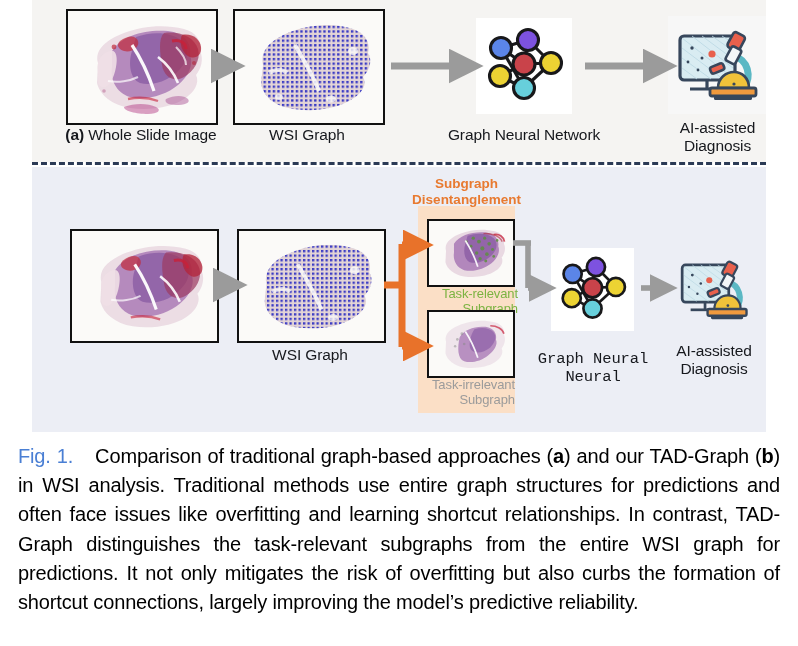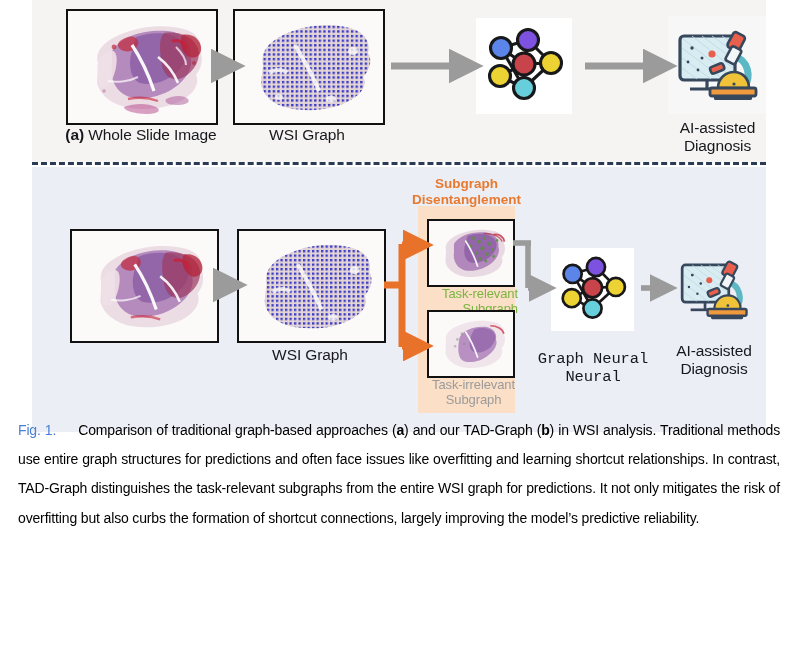--- a/index.html
+++ b/index.html
@@ -44,22 +44,22 @@
   #disent-box{
     position:absolute;left:418px;top:206px;width:97px;height:207px;
     background:#fbdfc6;
   }
 
   
   #arrows{position:absolute;left:0;top:0;width:798px;height:646px;pointer-events:none;}
 
   
   #caption{
-    position:absolute;left:18px;top:416px;width:762px;
-    font-size:14px;line-height:29.2px;color:#000;
+    position:absolute;left:18px;top:442px;width:762px;
+    font-size:20px;line-height:29.2px;color:#000;
     text-align:justify;text-justify:inter-word;
     letter-spacing:-0.15px;
   }
   #caption .figno{color:#4a7fd4;}
   #caption b{font-weight:bold;}
   #caption .gap{display:inline-block;width:22px;}
 </style>
 </head>
 <body>
 
@@ -153,20 +153,21 @@
         <circle cx="25" cy="30" r="10.5" fill="#5b85e8"></circle>
         <circle cx="52" cy="22" r="10.5" fill="#7d52e0"></circle>
         <circle cx="48" cy="46" r="11" fill="#c9434a"></circle>
         <circle cx="75" cy="45" r="10.5" fill="#ecd333"></circle>
         <circle cx="24" cy="58" r="10.5" fill="#ecd333"></circle>
         <circle cx="48" cy="70" r="10.5" fill="#67cfdb"></circle>
       </g>
     </svg>
   </div>
 
+  <div class="lbl" style="left:424px;top:126px;width:200px;">Graph Neural Network</div>
 
   <div class="plain" style="left:668px;top:16px;width:98px;height:98px;">
     <svg viewBox="0 0 98 98">
       <rect width="98" height="98" fill="#f7f7f7"></rect>
       <g>
         <rect x="12" y="20" width="55" height="44" rx="4" fill="#d9ecf2" stroke="#37475c" stroke-width="3.2"></rect>
         <path d="M14 22 L65 62 M24 20 L65 52 M34 20 L65 43 M44 20 L65 35 M54 20 L65 27
                  M14 32 L55 63 M14 42 L43 63 M14 52 L29 63" stroke="#bcd9e4" stroke-width="1" opacity="0.85"></path>
         <line x1="39" y1="64" x2="39" y2="72" stroke="#37475c" stroke-width="3.2"></line>
         <line x1="22" y1="73" x2="56" y2="73" stroke="#37475c" stroke-width="3.2"></line>
@@ -309,21 +310,21 @@
         <circle cx="58" cy="38" r="2.6"></circle>
           <circle cx="50" cy="48" r="2.4"></circle>
         <circle cx="46" cy="60" r="2.2"></circle>
           <circle cx="62" cy="56" r="2.4"></circle>
       </g>
       <path d="M64 34 C72 46 80 62 86 80" stroke="#ffffff" stroke-width="3" fill="none" opacity="0.9"></path>
       <path d="M108 24 C120 24 130 30 132 38" stroke="#c8213a" stroke-width="2.8" fill="none" opacity="0.7"></path>
     </svg>
   </div>
 
-  <div class="lbl small grey" style="left:420px;top:377px;width:107px;">
+  <div class="lbl small grey" style="left:408px;top:377px;width:107px;text-align:right;">
     <div>Task-irrelevant</div>
     <div>Subgraph</div>
   </div>
 
   <div class="plain" style="left:551px;top:248px;width:83px;height:83px;">
     <svg viewBox="0 0 96 96">
       <rect width="96" height="96" fill="#ffffff"></rect>
       <g stroke="#18181a" stroke-width="3.1" fill="none">
         <line x1="25" y1="30" x2="52" y2="22"></line>
         <line x1="25" y1="30" x2="48" y2="46"></line>

